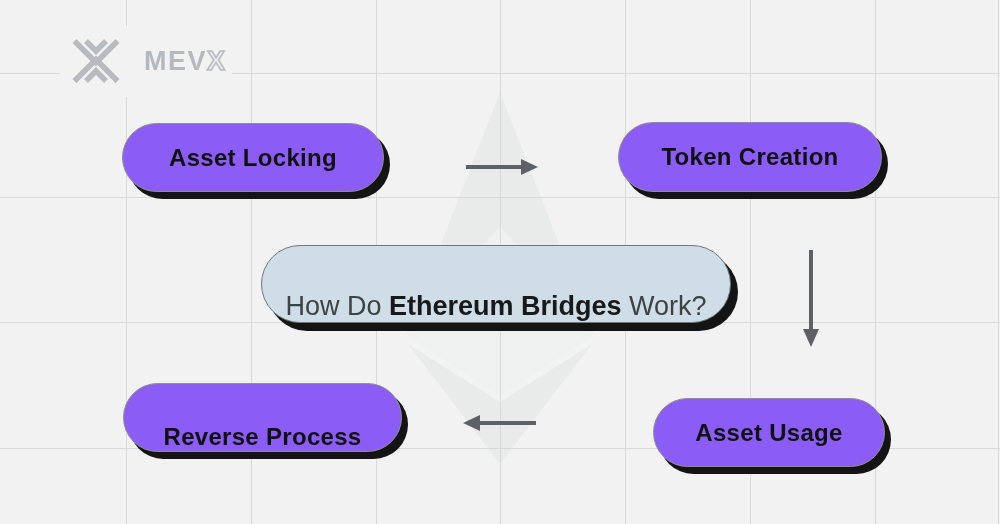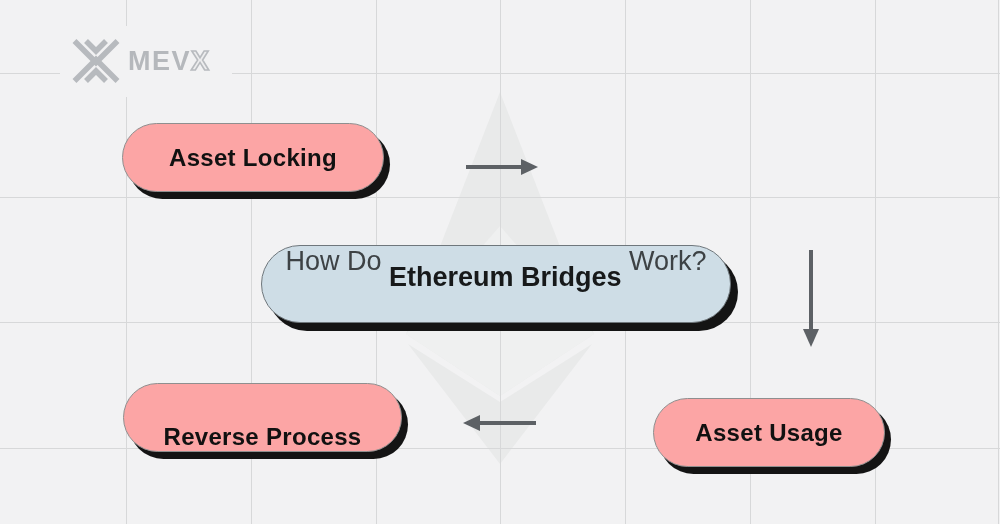--- a/index.html
+++ b/index.html
@@ -6,40 +6,40 @@
   body{font-family:"Liberation Sans",sans-serif;background:#e8e8e8;}
   .stage{
     position:relative;width:1000px;height:524px;overflow:hidden;
     background:#f2f2f3;
   }
   .stage svg{display:block;}
   .bg-layer{position:absolute;inset:0;z-index:0;}
   .arrow-layer{position:absolute;inset:0;z-index:3;pointer-events:none;}
 
   
-  .brand{position:absolute;left:71px;top:39px;display:flex;align-items:center;gap:7px;z-index:2;justify-content:flex-end;}
+  .brand{position:absolute;left:71px;top:39px;display:flex;align-items:center;gap:23px;z-index:2;justify-content:flex-end;}
   .brand-text{font-size:27px;font-weight:700;letter-spacing:1.5px;color:#b5b8bc;line-height:1;}
   .brand-text .outline-x{color:#ededee;-webkit-text-stroke:1.6px #b8bbbf;}
 
   
   .node{
     position:absolute;z-index:2;display:flex;align-items:center;justify-content:center;
-    background:#fca5a5;border:1px solid #8f8f8f;border-radius:44px;
+    background:#8b5cf6;border:1px solid #8f8f8f;border-radius:44px;
     box-shadow:6px 7px 0 0 #141414;
     font-size:24px;font-weight:700;color:#111;letter-spacing:.3px;
   }
   .node-asset-locking {left:122px;top:123px;width:260px;height:67px;}
   .node-token-creation{left:618px;top:122px;width:262px;height:68px;}
   .node-asset-usage   {left:653px;top:398px;width:230px;height:67px;}
   .node-reverse-process{left:123px;top:383px;width:277px;height:67px;align-items:flex-end;}
 
   
   .center-pill{
     position:absolute;left:261px;top:245px;width:468px;height:76px;z-index:2;
-    display:flex;align-items:flex-start;justify-content:center;
+    display:flex;align-items:flex-end;justify-content:center;
     background:#cedde6;border:1px solid #6f777c;border-radius:44px;
     box-shadow:7px 8px 0 0 #141414;
     font-size:27px;color:#3d4245;
   }
   .center-pill span{white-space:pre;}
   .center-pill .q-bold{font-weight:700;color:#17191a;margin-top:16px;}
 </style>
 </head>
 <body>
 
@@ -79,20 +79,23 @@
         <path d="M7,84 L50,41 L93,84"></path>
         <path d="M30,84 L50,64 L70,84"></path>
       </g>
     </svg>
     <div class="brand-text"><span>MEV</span><span class="outline-x">X</span></div>
   </div>
 
   <div class="node node-asset-locking">
     <span>Asset Locking</span>
   </div>
+  <div class="node node-token-creation">
+    <span>Token Creation</span>
+  </div>
   <div class="node node-asset-usage">
     <span>Asset Usage</span>
   </div>
   <div class="node node-reverse-process">
     <span>Reverse Process</span>
   </div>
 
   <div class="center-pill">
     <span>How Do </span>
       <span class="q-bold">Ethereum Bridges</span>

